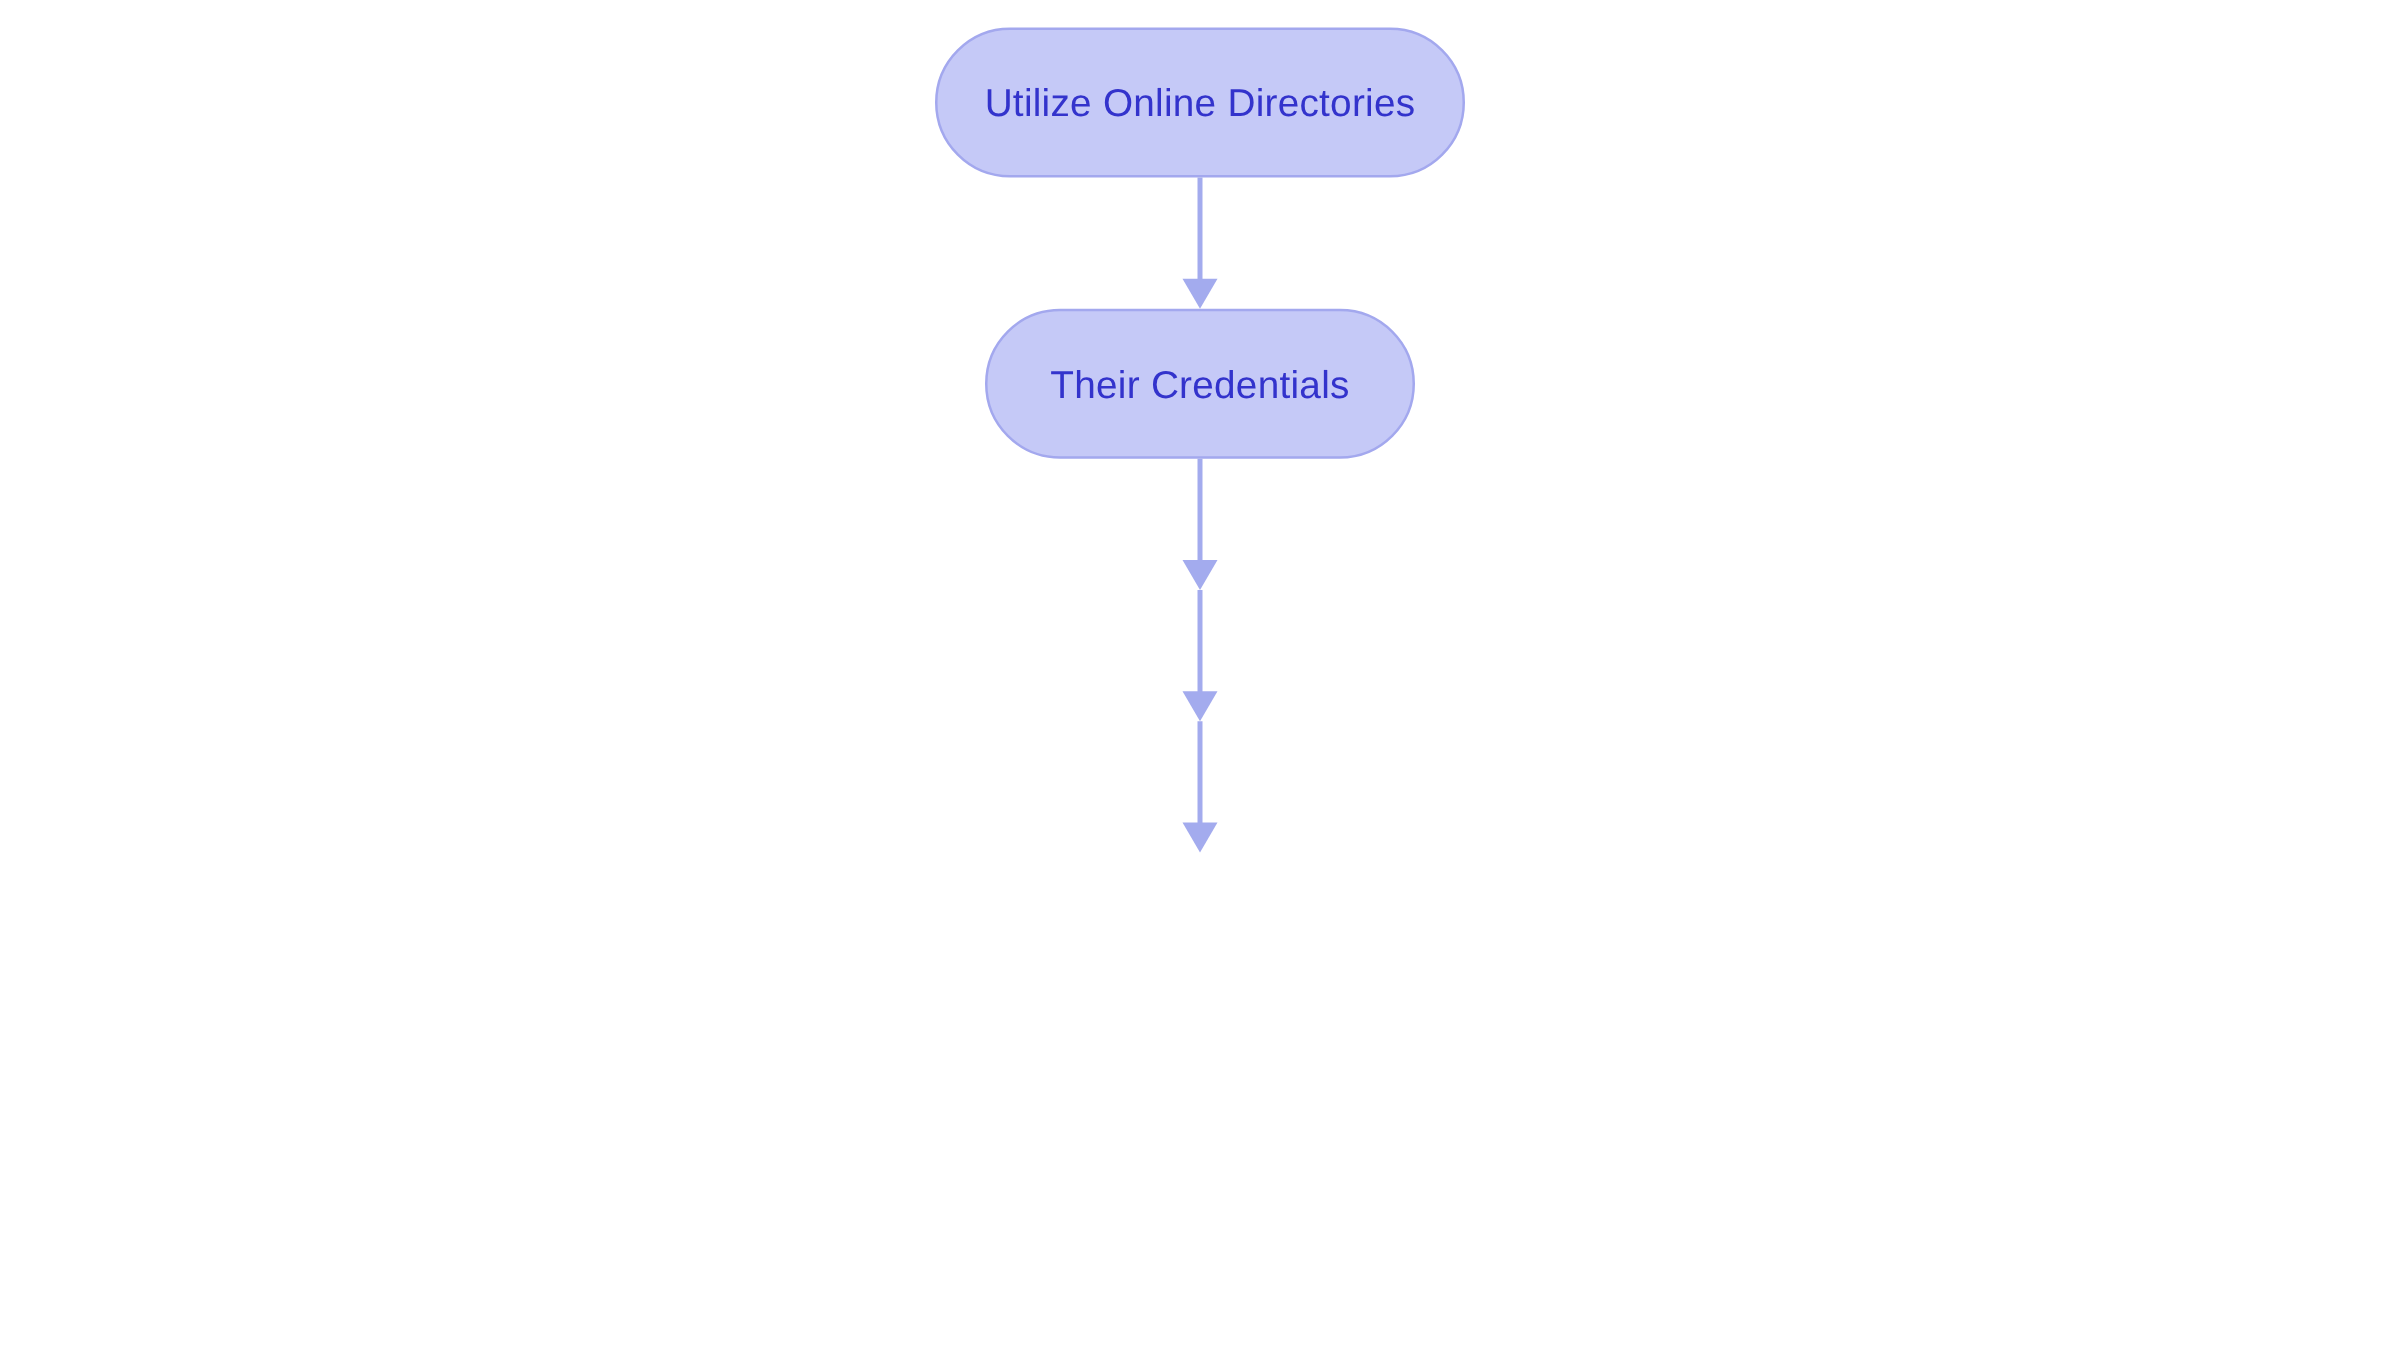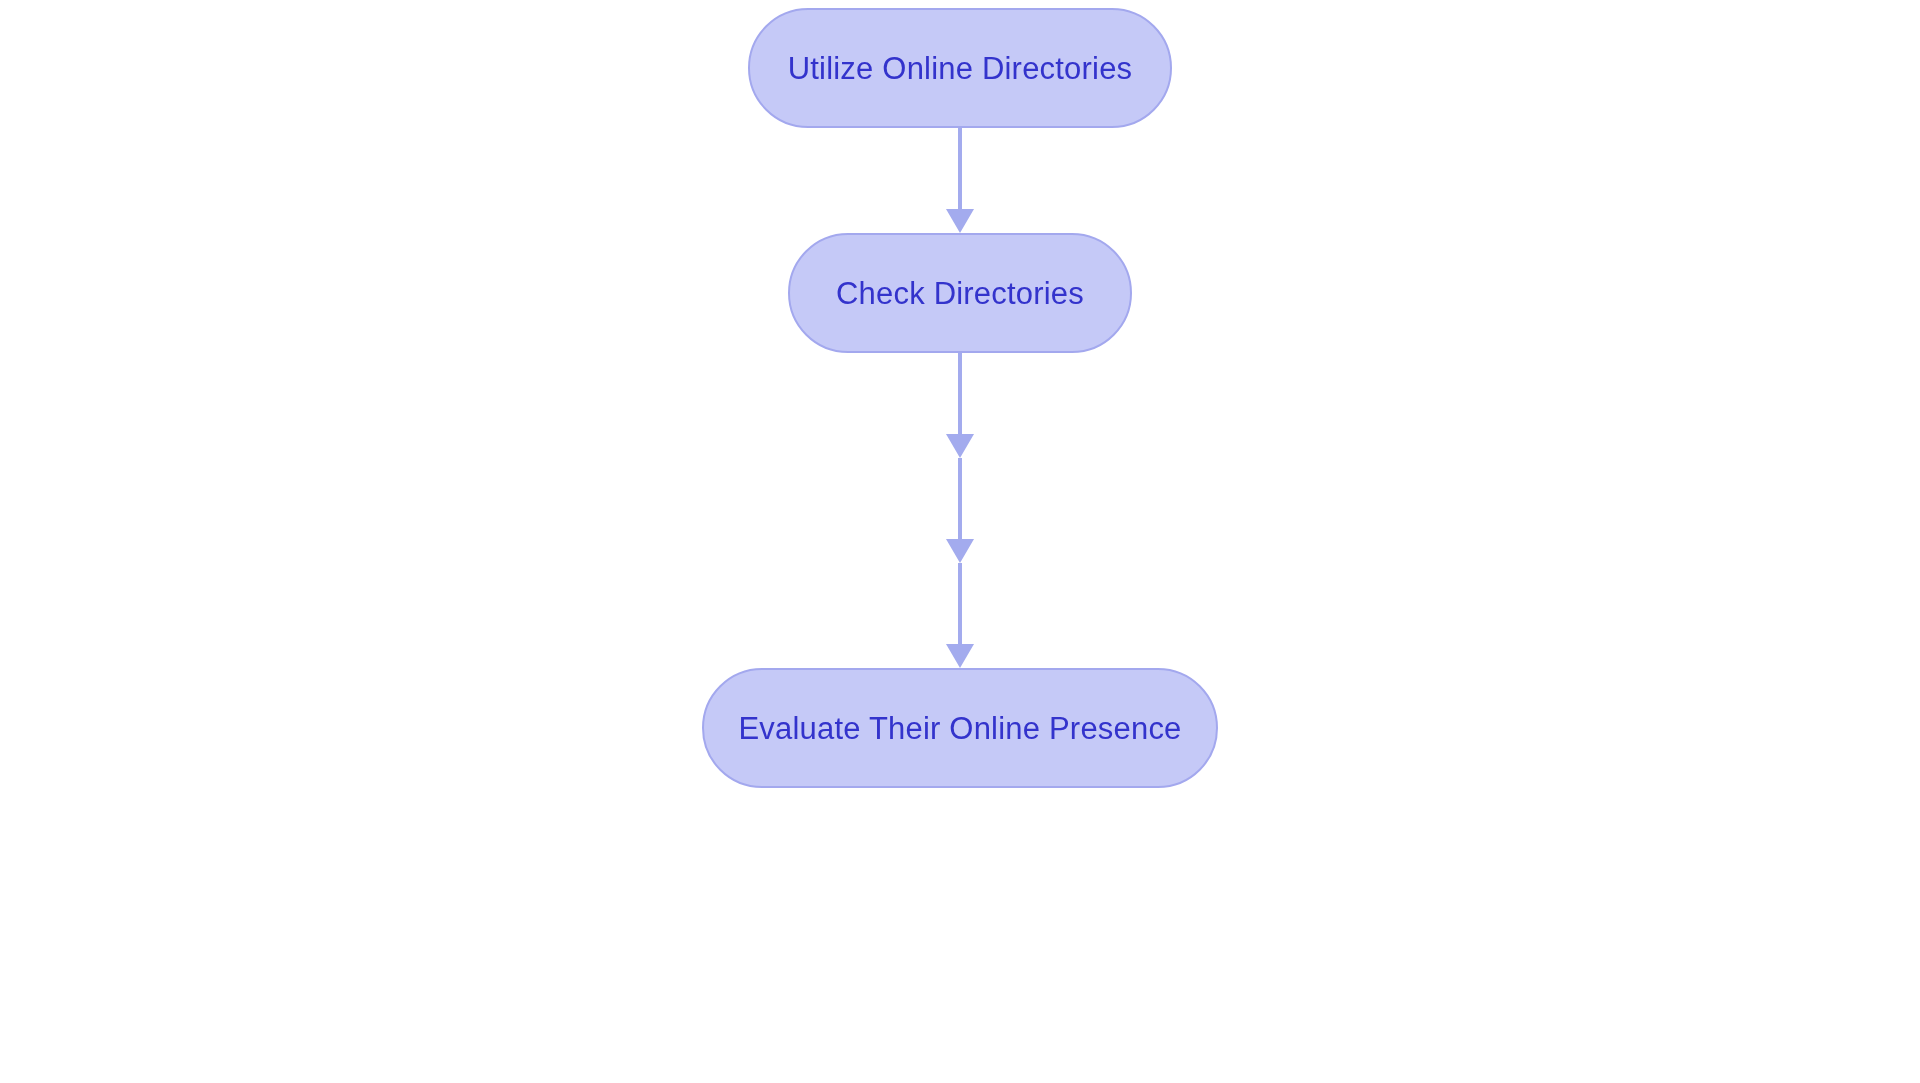--- a/index.html
+++ b/index.html
@@ -53,21 +53,21 @@
     font-size: 31px;
     font-weight: 400;
     color: #3333cc;
     letter-spacing: 0.2px;
     white-space: nowrap;
     line-height: 1;
     user-select: none;
   }
 
   
-  .node-w-1 { width: 424px; }
+  .node-w-1 { width: 424px; margin-top: 14px; }
   .node-w-2 { width: 344px; }
   .node-w-3 { width: 376px; }
   .node-w-4 { width: 456px; }
   .node-w-5 { width: 516px; }
 
   .flow-connector {
     position: relative;
     width: 30px;
     height: 105px;
     flex: 0 0 auto;
@@ -106,38 +106,35 @@
     <div class="flow-node node-w-1">
       <span class="flow-node-label">Utilize Online Directories</span>
     </div>
 
     <div class="flow-connector">
       <div class="connector-line"></div>
       <div class="connector-arrowhead"></div>
     </div>
 
     <div class="flow-node node-w-2">
-      <span class="flow-node-label">Check Directories</span>
+      <span class="flow-node-label">Their Credentials</span>
     </div>
 
     <div class="flow-connector">
       <div class="connector-line"></div>
       <div class="connector-arrowhead"></div>
     </div>
 
 
     <div class="flow-connector">
       <div class="connector-line"></div>
       <div class="connector-arrowhead"></div>
     </div>
 
 
     <div class="flow-connector">
       <div class="connector-line"></div>
       <div class="connector-arrowhead"></div>
     </div>
 
-    <div class="flow-node node-w-5">
-      <span class="flow-node-label">Evaluate Their Online Presence</span>
-    </div>
 
   </div>
 </div>
 
 </body></html>

